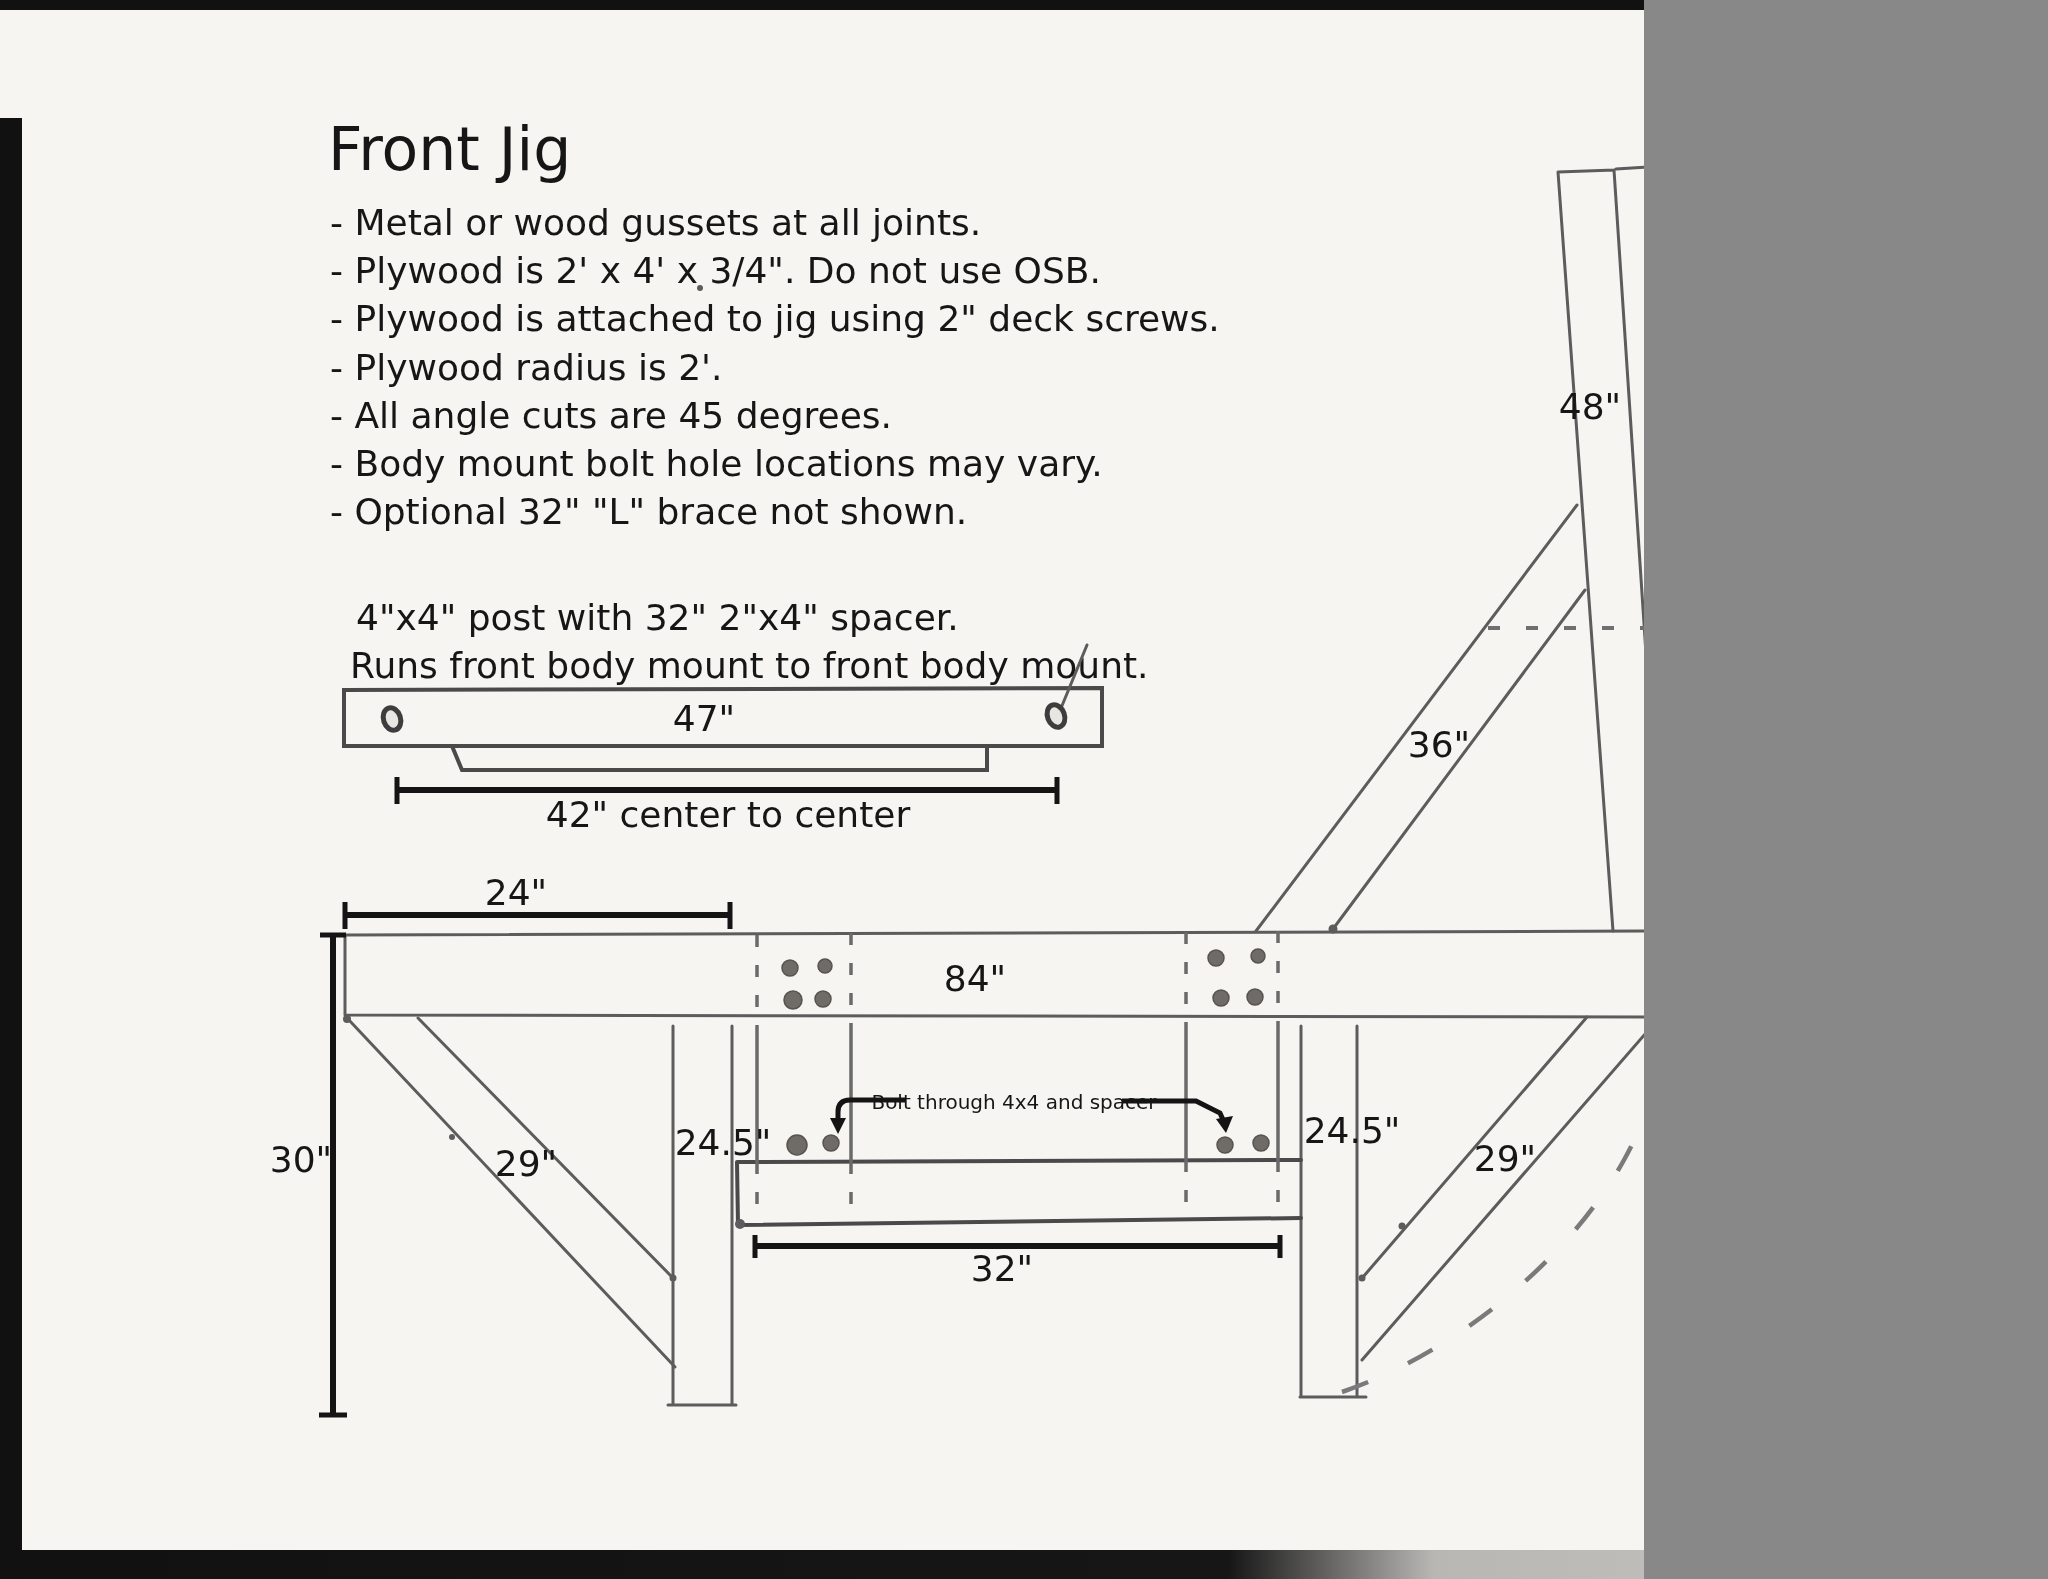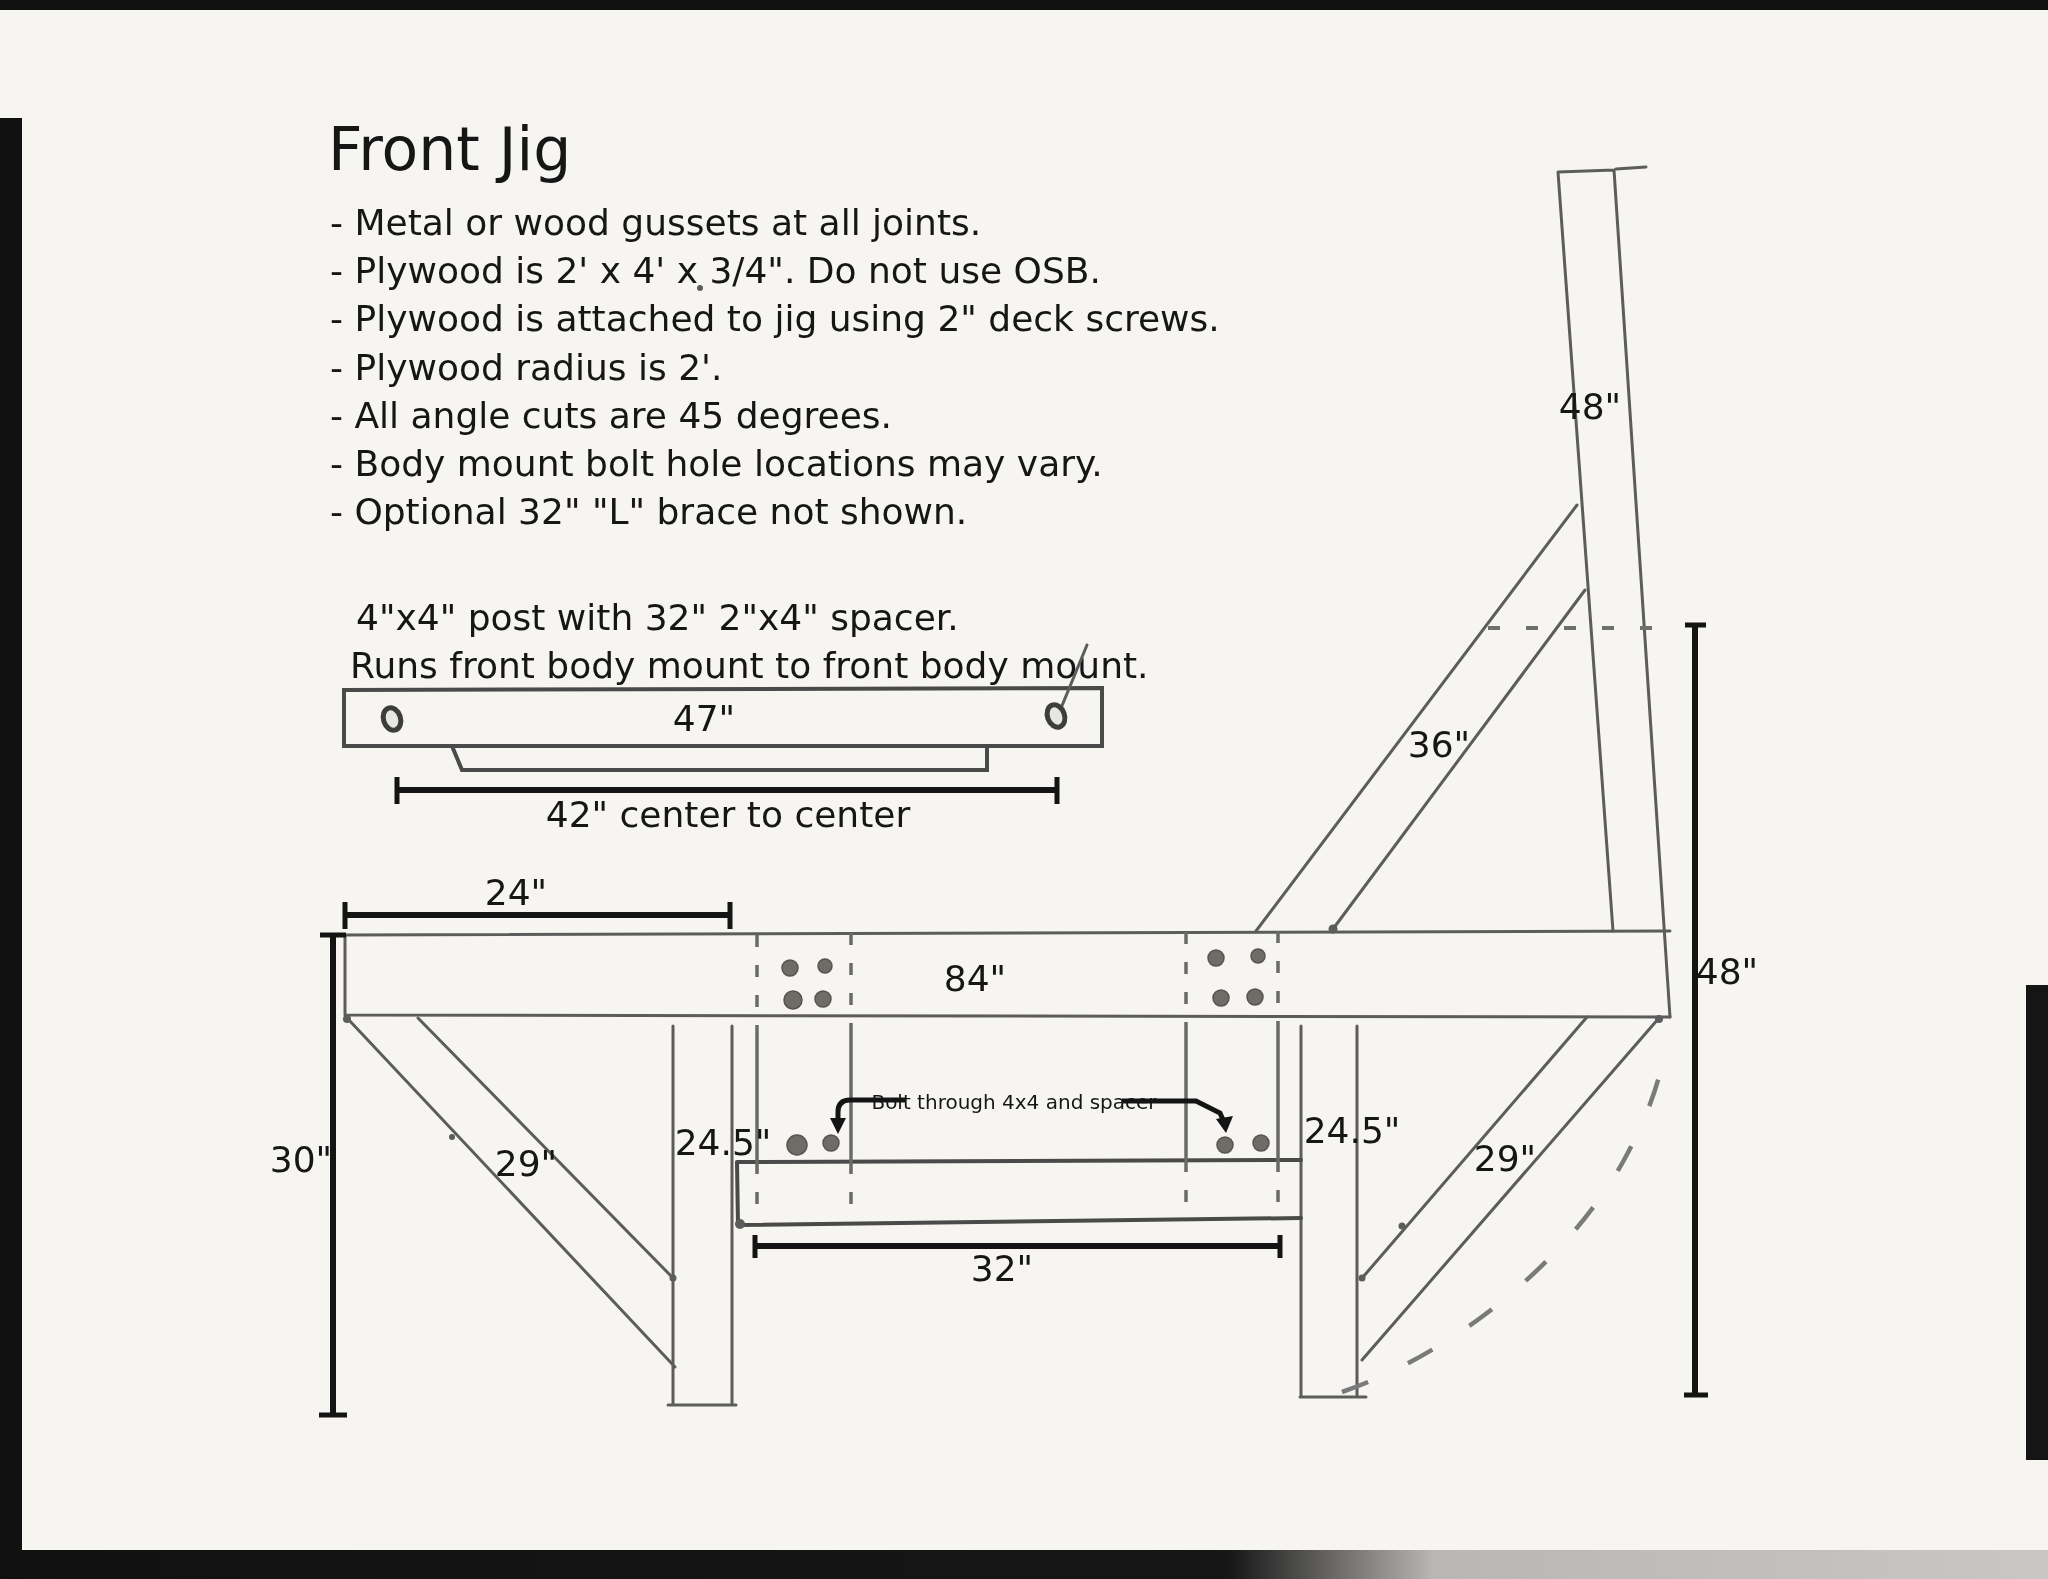--- a/index.html
+++ b/index.html
@@ -1,18 +1,18 @@
 <!DOCTYPE html>
 <html><head>
 <meta charset="utf-8">
 <style>
   html,body{margin:0;padding:0;background:#888;}
   .stage{
     position:relative;
-    width:2048px;height:1579px;
+    width:1644px;height:1579px;
     background:#f6f5f2;
     overflow:hidden;
     font-family:"DejaVu Sans","Liberation Sans",sans-serif;
   }
   svg{position:absolute;left:0;top:0;}
   text{fill:#161616;}
   .t-title{font-size:60px;}
   .t-note{font-size:36px;}
   .t-dim{font-size:36px;}
   .t-small{font-size:20px;}

